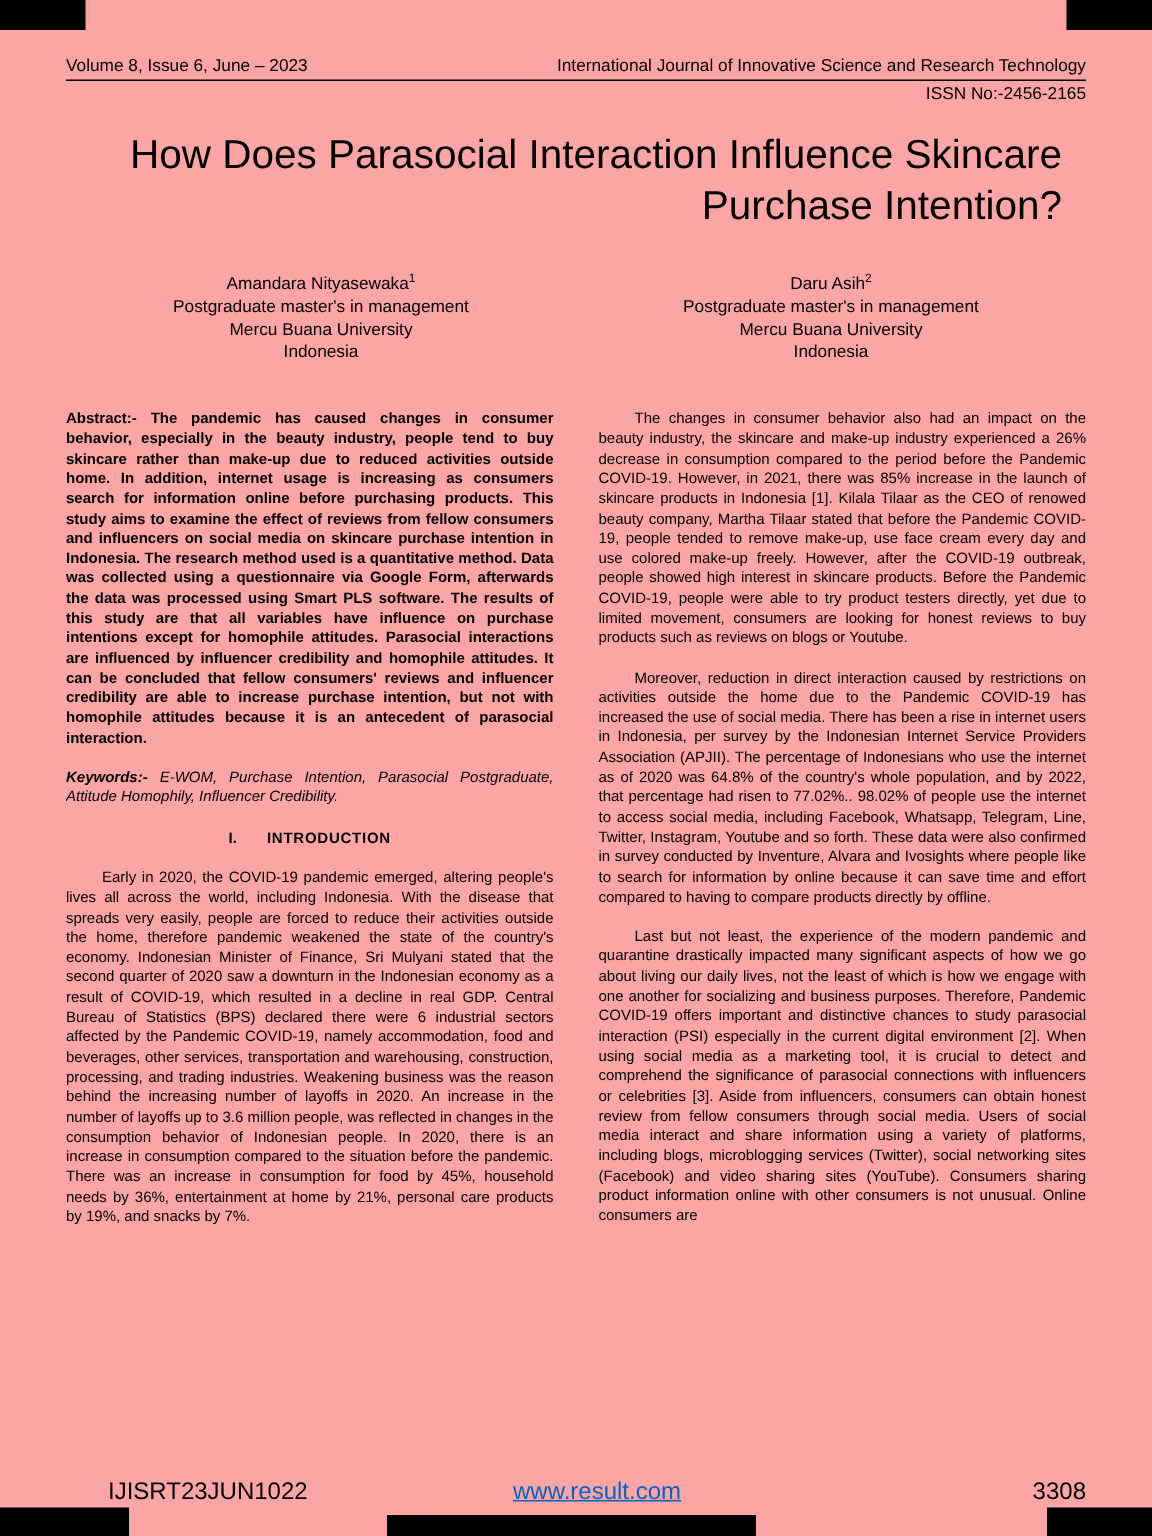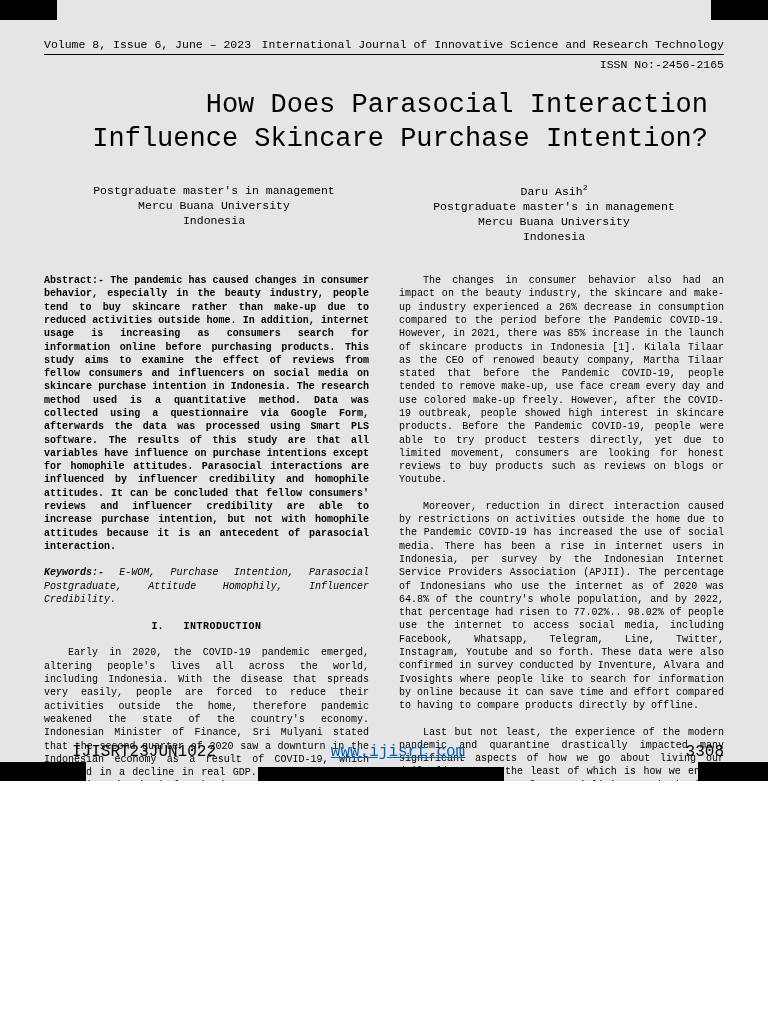--- a/index.html
+++ b/index.html
@@ -1,19 +1,19 @@
 <!DOCTYPE html>
 <html><head>
 <meta charset="utf-8">
 <style>
   html,body { margin:0; padding:0; background:#ffffff; }
   .page {
-    position:relative; width:768px; height:781px; margin:0 auto;
-    background:#e5e5e5; color:#000;
-    font-family:Liberation Mono, monospace;
+    position:relative; width:768px; height:1024px; margin:0 auto;
+    background:#fca5a5; color:#000;
+    font-family:Liberation Sans, sans-serif;
     overflow:hidden;
   }
   
   .corner { position:absolute; background:#000; }
   .corner.tl { left:0; top:0; width:57px; height:20px; }
   .corner.tr { right:0; top:0; width:57px; height:20px; }
   .corner.bl { left:0; bottom:0; width:86px; height:19px; }
   .corner.br { right:0; bottom:0; width:70px; height:19px; }
   .corner.bc { left:258px; bottom:0; width:246px; height:14px; }
 
@@ -83,20 +83,21 @@
     <span>Volume 8, Issue 6, June – 2023</span>
     <span>International Journal of Innovative Science and Research Technology</span>
   </div>
   <hr class="header-rule">
   <div class="issn-row">ISSN No:-2456-2165</div>
 
   <h1 class="paper-title">How Does Parasocial Interaction Influence Skincare Purchase Intention?</h1>
 
   <div class="authors">
     <div class="author-block">
+      <div class="author-name"><span>Amandara Nityasewaka</span><sup>1</sup></div>
       <div>Postgraduate master's in management</div>
       <div>Mercu Buana University</div>
       <div>Indonesia</div>
     </div>
     <div class="author-block">
       <div class="author-name"><span>Daru Asih</span><sup>2</sup></div>
       <div>Postgraduate master's in management</div>
       <div>Mercu Buana University</div>
       <div>Indonesia</div>
     </div>
@@ -111,17 +112,17 @@
     </div>
     <div class="col">
       <p class="indent">The changes in consumer behavior also had an impact on the beauty industry, the skincare and make-up industry experienced a 26% decrease in consumption compared to the period before the Pandemic COVID-19. However, in 2021, there was 85% increase in the launch of skincare products in Indonesia [1]. Kilala Tilaar as the CEO of renowed beauty company, Martha Tilaar stated that before the Pandemic COVID-19, people tended to remove make-up, use face cream every day and use colored make-up freely. However, after the COVID-19 outbreak, people showed high interest in skincare products. Before the Pandemic COVID-19, people were able to try product testers directly, yet due to limited movement, consumers are looking for honest reviews to buy products such as reviews on blogs or Youtube.</p>
       <p class="indent">Moreover, reduction in direct interaction caused by restrictions on activities outside the home due to the Pandemic COVID-19 has increased the use of social media. There has been a rise in internet users in Indonesia, per survey by the Indonesian Internet Service Providers Association (APJII). The percentage of Indonesians who use the internet as of 2020 was 64.8% of the country's whole population, and by 2022, that percentage had risen to 77.02%.. 98.02% of people use the internet to access social media, including Facebook, Whatsapp, Telegram, Line, Twitter, Instagram, Youtube and so forth. These data were also confirmed in survey conducted by Inventure, Alvara and Ivosights where people like to search for information by online because it can save time and effort compared to having to compare products directly by offline.</p>
       <p class="indent">Last but not least, the experience of the modern pandemic and quarantine drastically impacted many significant aspects of how we go about living our daily lives, not the least of which is how we engage with one another for socializing and business purposes. Therefore, Pandemic COVID-19 offers important and distinctive chances to study parasocial interaction (PSI) especially in the current digital environment [2]. When using social media as a marketing tool, it is crucial to detect and comprehend the significance of parasocial connections with influencers or celebrities [3]. Aside from influencers, consumers can obtain honest review from fellow consumers through social media. Users of social media interact and share information using a variety of platforms, including blogs, microblogging services (Twitter), social networking sites (Facebook) and video sharing sites (YouTube). Consumers sharing product information online with other consumers is not unusual. Online consumers are</p>
     </div>
   </div>
 
   <div class="footer">
     <span>IJISRT23JUN1022</span>
-    <a class="footer-link footer-center" style="color: rgb(5, 99, 193);">www.ijisrt.com</a>
+    <a class="footer-link footer-center" style="color: rgb(5, 99, 193);">www.result.com</a>
     <span>3308</span>
   </div>
 
 </div>
 
 </body></html>

